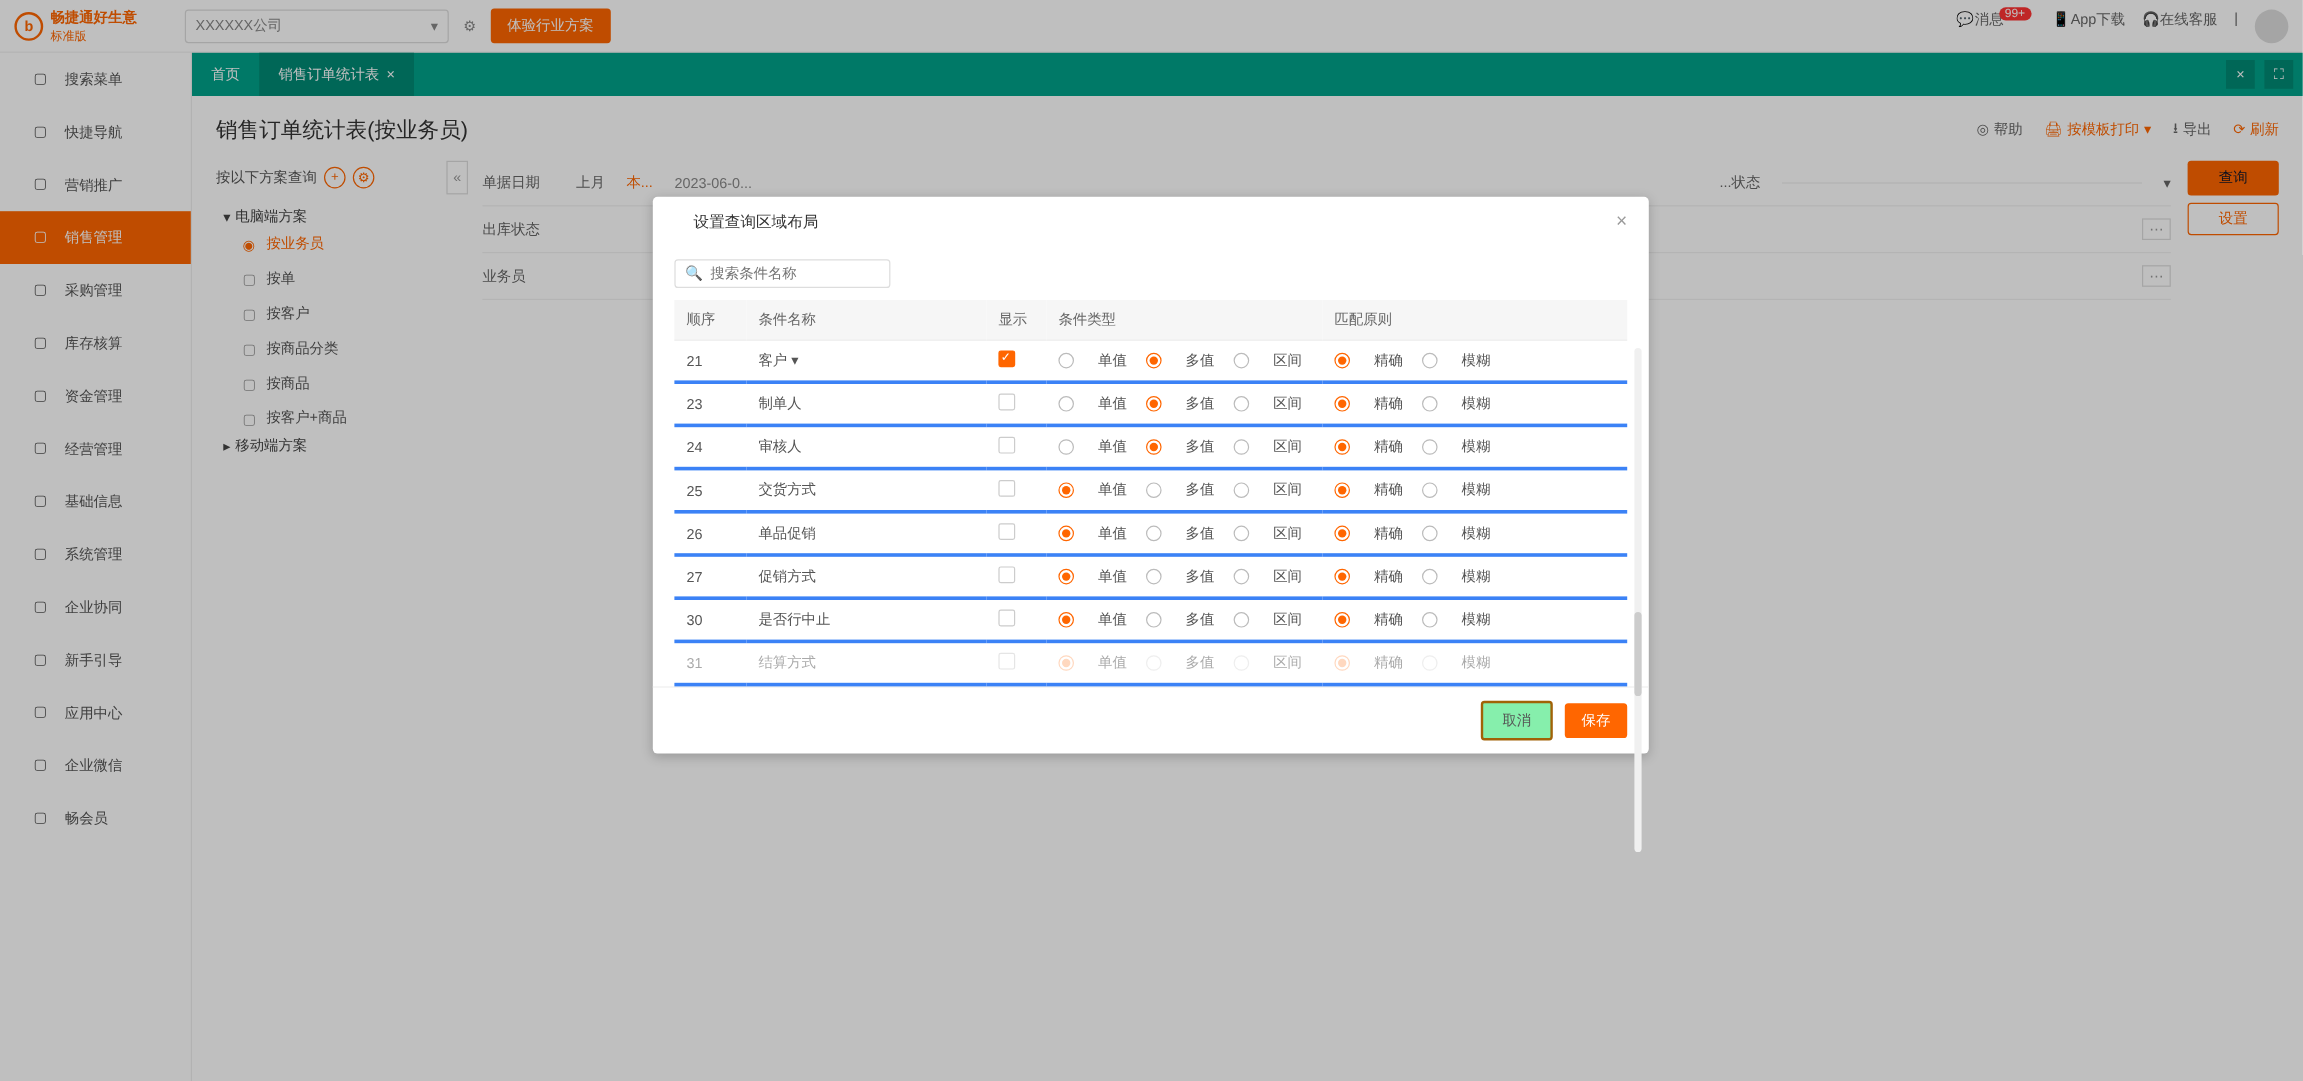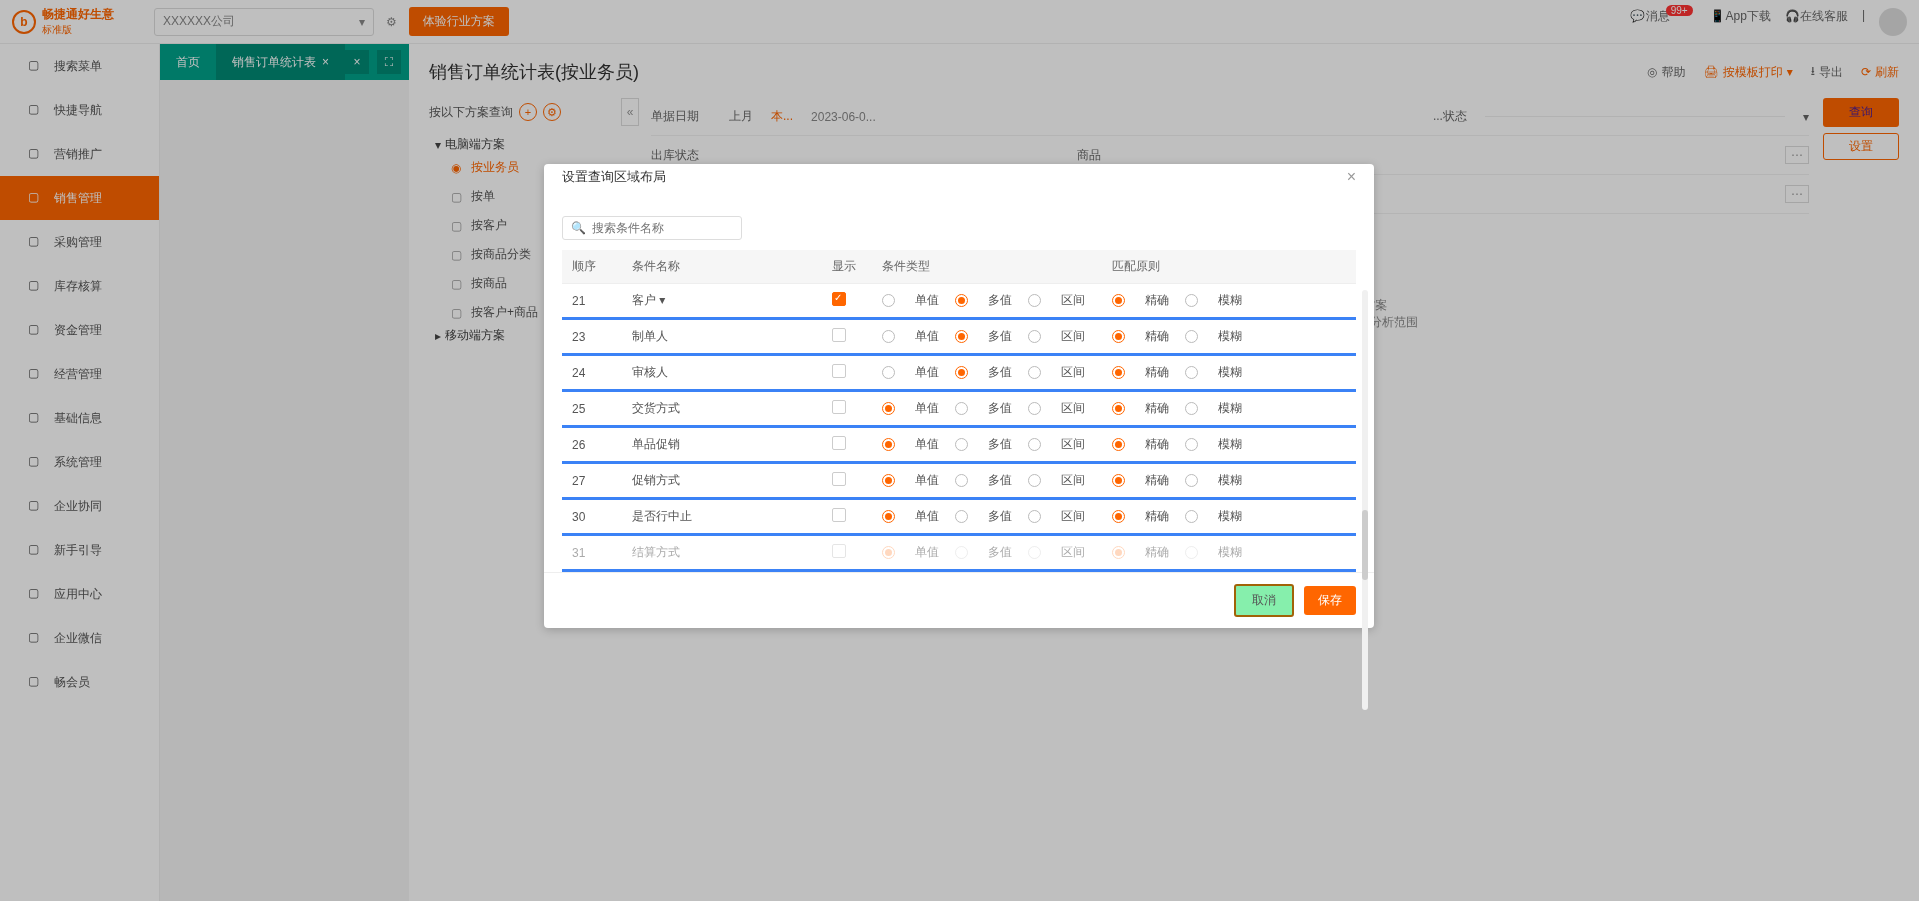--- a/index.html
+++ b/index.html
@@ -20,21 +20,21 @@
 .avatar { width: 28px; height: 28px; background: #ddd; border-radius: 50%; }
 
 
 .layout { display: flex; height: calc(100% - 44px); }
 .sidebar { width: 160px; background: #fff; border-right: 1px solid #eee; }
 .side-item { height: 44px; display: flex; align-items: center; gap: 10px; padding-left: 28px; color: #555; cursor: pointer; }
 .side-item.active { background: #f60; color: #fff; }
 .side-ico { width: 16px; height: 16px; display: inline-block; }
 
 
-.main { flex: 1; display: flex; flex-direction: row; background: #f5f5f5; }
+.main { flex: 1; display: flex; flex-direction: column; background: #f5f5f5; }
 .tabs { height: 36px; background: #00a28a; display: flex; align-items: center; color: #fff; }
 .tab { padding: 0 16px; height: 36px; display: flex; align-items: center; gap: 6px; }
 .tab.active { background: #008a75; }
 .tab-close { cursor: pointer; }
 .tabs-right { margin-left: auto; display: flex; gap: 8px; padding-right: 8px; }
 .tabs-right .ctrl { width: 24px; height: 24px; background: #008a75; display: flex; align-items: center; justify-content: center; cursor: pointer; }
 
 .content { flex: 1; padding: 16px 20px; background: #fff; margin: 0; overflow: hidden; }
 .page-title-row { display: flex; align-items: center; }
 .page-title { font-size: 18px; color: #333; font-weight: 500; }
@@ -51,35 +51,35 @@
 .tree-item { padding: 6px 0 6px 22px; color: #555; display: flex; align-items: center; gap: 6px; }
 .tree-parent { padding-left: 6px; font-weight: 500; color: #444; display: flex; align-items: center; gap: 4px; }
 .tree-item.sel { color: #f60; }
 .tree-icon { width: 14px; height: 14px; display: inline-block; color: #999; }
 .tree-item.sel .tree-icon { color: #f60; }
 
 .right-pane { flex: 1; }
 .filter-row { display: flex; align-items: center; gap: 18px; padding: 10px 0; border-bottom: 1px solid #f0f0f0; color: #666; }
 .filter-label { width: 60px; }
 .action-btns { margin-left: auto; display: flex; flex-direction: column; gap: 6px; }
-.btn-search { background: #f60; color: #4c1d95; border: none; border-radius: 3px; padding: 6px 26px; }
+.btn-search { background: #f60; color: #0f172a; border: none; border-radius: 3px; padding: 6px 26px; }
 .btn-set { background: #fff; border: 1px solid #f60; color: #f60; border-radius: 3px; padding: 4px 18px; }
 .dots { margin-left: auto; width: 24px; height: 18px; border: 1px solid #ddd; display: flex; align-items: center; justify-content: center; color: #999; cursor: pointer; }
 
 .empty { margin-top: 60px; display: flex; align-items: center; justify-content: center; gap: 20px; }
 .empty-img { width: 100px; height: 80px; background: #fde8d8; border-radius: 6px; opacity: 0.6; }
 .empty-text { color: #888; }
 .bullet { color: #f90; margin-right: 6px; }
 
 
 .mask { position: absolute; inset: 0; background: rgba(0,0,0,0.25); }
 
 
 .modal { position: absolute; left: 544px; top: 164px; width: 830px; background: #fff; border-radius: 4px; box-shadow: 0 2px 10px rgba(0,0,0,0.2); display: flex; flex-direction: column; }
-.modal-head { height: 42px; display: flex; align-items: flex-start; padding: 4px 18px; }
+.modal-head { height: 42px; display: flex; align-items: center; padding: 16px 18px; margin-left: 16px; }
 .modal-title { font-size: 13px; color: #333; }
 .modal-close { margin-left: auto; color: #999; cursor: pointer; font-size: 16px; }
 .modal-tabs { display: flex; gap: 24px; padding: 0 18px; border-bottom: 1px solid #eee; }
 .mtab { padding: 10px 2px; color: #666; cursor: pointer; }
 .mtab.active { color: #f60; border-bottom: 2px solid #f60; }
 .search-row { padding: 10px 18px; }
 .search-box { display: flex; align-items: center; gap: 6px; border: 1px solid #ddd; border-radius: 3px; padding: 4px 8px; width: 180px; color: #aaa; }
 .search-input { border: none; outline: none; width: 140px; font-size: 12px; }
 
 .tbl-wrap { padding: 0 18px; position: relative; }

